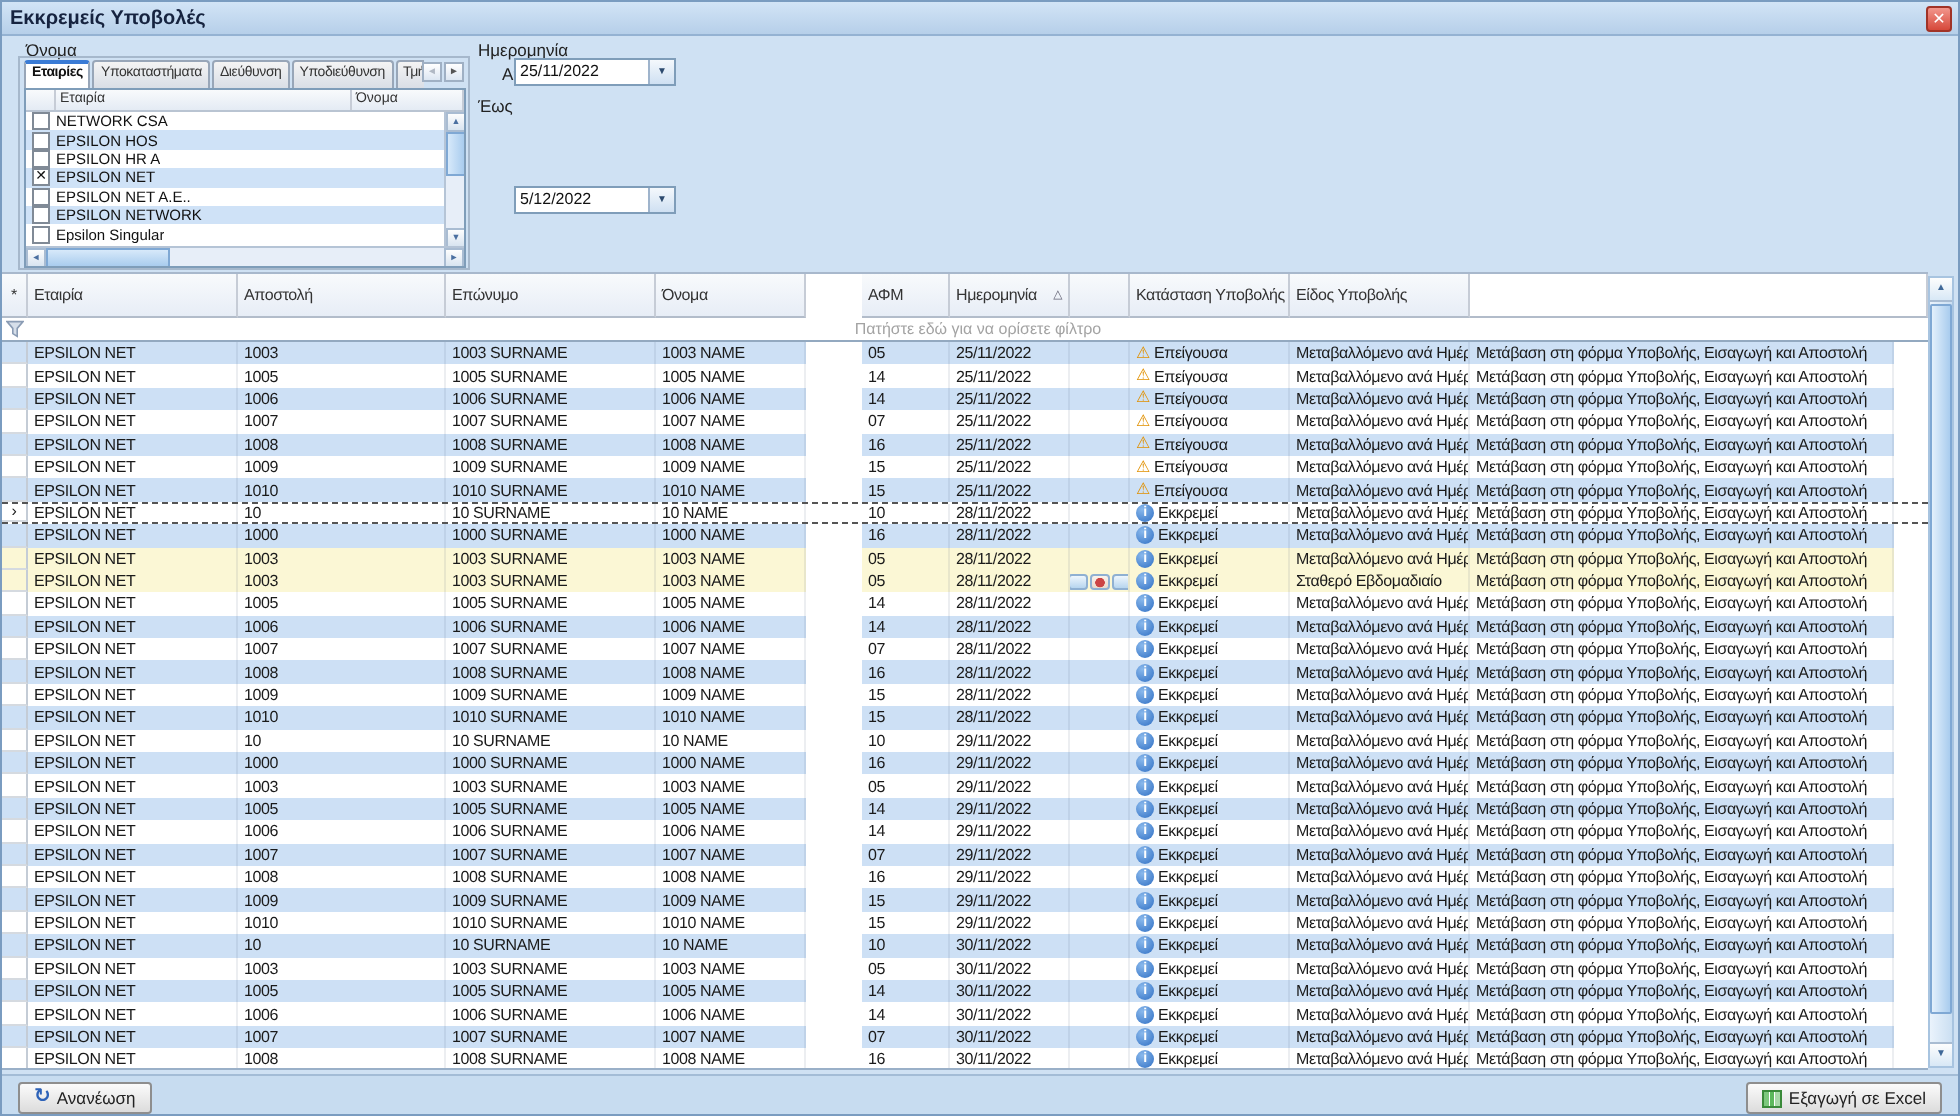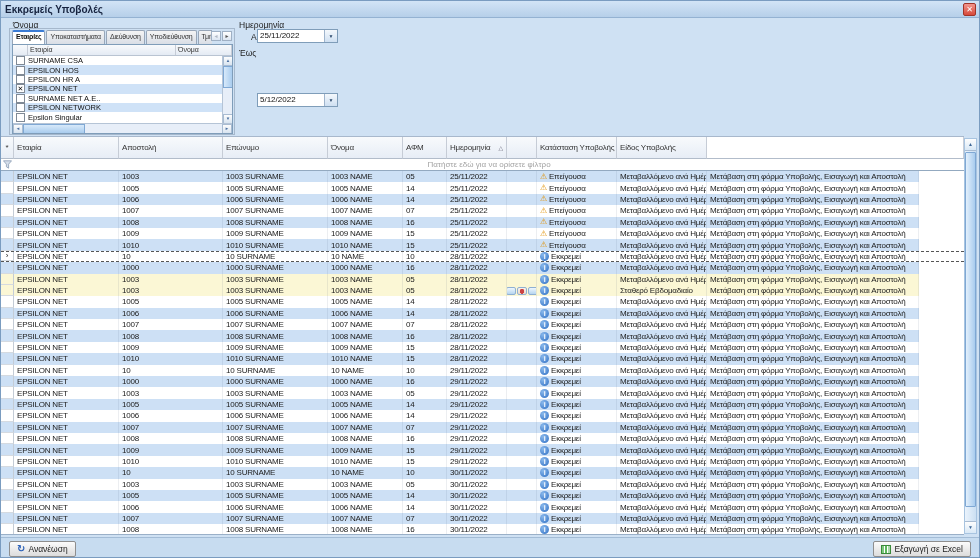--- a/index.html
+++ b/index.html
@@ -57,21 +57,21 @@
   .g-head .cell{background:linear-gradient(#f8fafc,#e7edf6);border-right:1px solid #c6ccd6;border-bottom:1px solid #b2bcca;
     color:#333;font-size:8px;display:flex;align-items:center;padding:0 3px;overflow:hidden;white-space:nowrap;}
   .g-filterrow{display:flex;height:12px;background:#fff;border-bottom:1px solid #93a9c0;align-items:center;}
   .g-filterrow .funnel-cell{width:13px;flex:none;display:flex;justify-content:center;}
   .g-filterrow .hint{flex:1;text-align:center;font-size:8px;color:#a3a3a3;}
   .row{display:flex;height:11.4px;align-items:stretch;}
   .cell{flex:none;font-size:8px;letter-spacing:-0.2px;color:#1a1a1a;padding:0 3px;overflow:hidden;white-space:nowrap;
     border-right:1px solid rgba(70,90,120,0.10);display:flex;align-items:center;}
   .ci{width:13px;background:#edf1f5;border-right:1px solid #c4ccd6;border-bottom:1px solid #d5dae0;padding:0;justify-content:center;color:#222;font-size:8px;}
   .cc{width:105px;} .ccode{width:104px;} .cs{width:105px;} .cn{width:75px;}
-  .ca{width:44px;} .cd{width:60px;} .cico{width:30px;justify-content:center;gap:1px;padding:0 1px;}
+  .ca{width:44px;margin-left:28px;} .cd{width:60px;} .cico{width:30px;justify-content:center;gap:1px;padding:0 1px;}
   .cst{width:80px;gap:2px;} .ck{width:90px;} .cact{width:212px;} .cf{flex:1;background:#fff !important;border-right:none;}
   .row.bg-blue .cell{background:#cde0f5;}
   .row.bg-white .cell{background:#fff;}
   .row.bg-yellow .cell{background:#fbf7d5;}
   .row .ci{background:#edf1f5;}
   .row.selected .cell{background:#fff;}
   .row.selected{border-top:1px dashed #555;border-bottom:1px dashed #555;height:11.4px;}
   .w-ico{color:#e09000;font-size:8px;line-height:8px;}
   .i-ico{width:9px;height:9px;border-radius:50%;flex:none;
     background:radial-gradient(circle at 35% 30%,#8ab9ec,#2f6fc4);color:#fff;font-size:7px;font-weight:bold;
@@ -124,37 +124,37 @@
     </div>
     <div class="listbox">
       <div class="listheader">
         <span class="lh-cell lh-check"></span>
         <span class="lh-cell lh-name">Εταιρία</span>
         <span class="lh-cell lh-oname">Όνομα</span>
       </div>
       <div id="company-rows">
           <div class="companyrow">
     <span class="chk"></span>
-    <span class="cname">SURNAME CSA</span>
+    <span class="cname">NETWORK CSA</span>
   </div>
           <div class="companyrow blue">
     <span class="chk"></span>
     <span class="cname">EPSILON HOS</span>
   </div>
           <div class="companyrow">
     <span class="chk"></span>
     <span class="cname">EPSILON HR A</span>
   </div>
           <div class="companyrow blue">
     <span class="chk">✕</span>
     <span class="cname">EPSILON NET</span>
   </div>
           <div class="companyrow">
     <span class="chk"></span>
-    <span class="cname">SURNAME NET A.E..</span>
+    <span class="cname">EPSILON NET A.E..</span>
   </div>
           <div class="companyrow blue">
     <span class="chk"></span>
     <span class="cname">EPSILON NETWORK</span>
   </div>
           <div class="companyrow">
     <span class="chk"></span>
     <span class="cname">Epsilon Singular</span>
   </div>
         </div>

